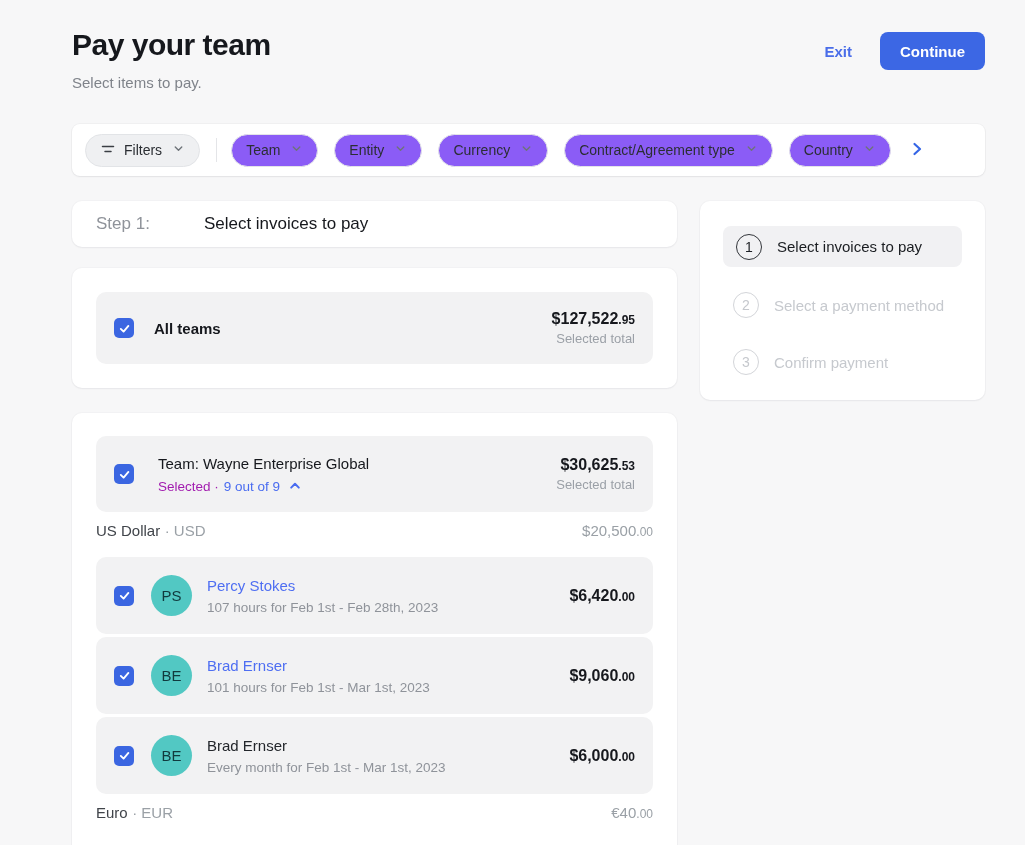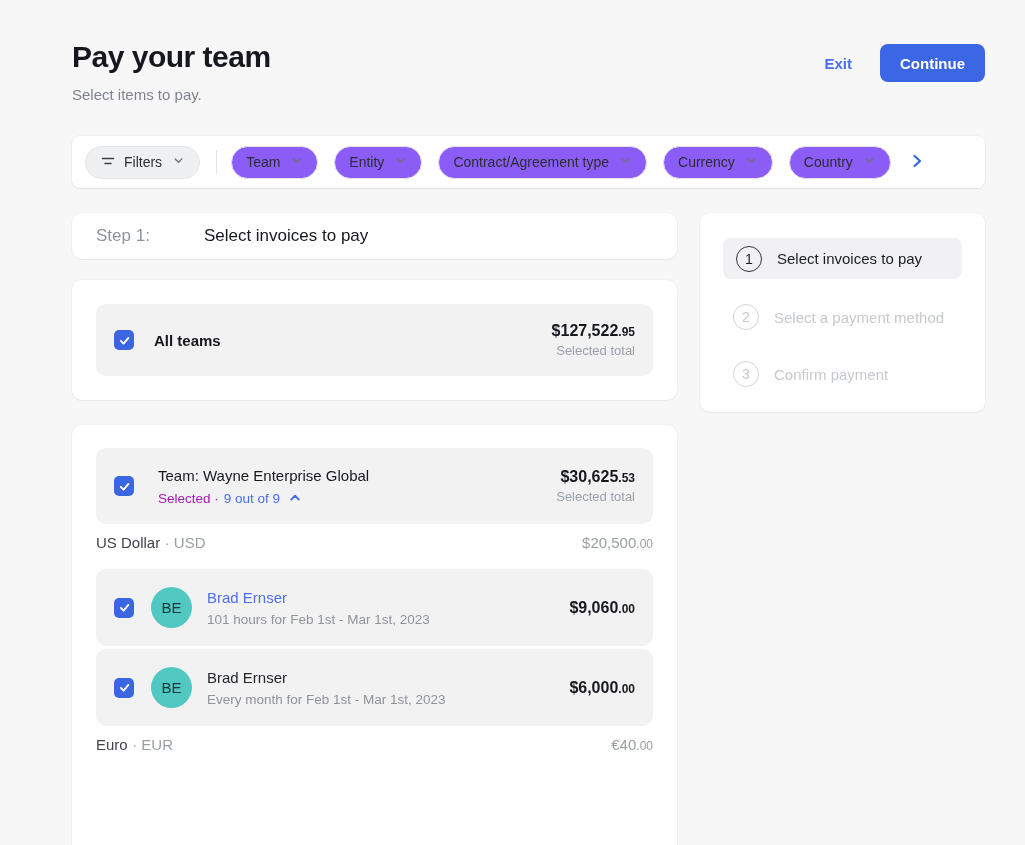--- a/index.html
+++ b/index.html
@@ -2,21 +2,21 @@
 <html><head>
 <meta charset="utf-8">
 <style>
   * { margin:0; padding:0; box-sizing:border-box; }
   html,body { width:1025px; height:845px; overflow:hidden; }
   body {
     font-family: "Liberation Sans", "DejaVu Sans", sans-serif;
     background:#f7f7f8;
     color:#16181d;
   }
-  .app { width:1025px; height:845px; padding:40px 40px 0 72px; position:relative; }
+  .app { width:1025px; height:845px; padding:28px 40px 0 72px; position:relative; }
 
   
   .page-header { display:flex; justify-content:space-between; align-items:flex-start; }
   .page-title { font-size:30px; font-weight:700; letter-spacing:-0.5px; color:#16181d; }
   .page-subtitle { margin-top:12px; font-size:15px; color:#7f838a; }
   .page-header-right { display:flex; align-items:center; margin-top:4px; }
   .exit-link { font-size:15px; font-weight:600; color:#4a6de9; text-decoration:none; margin-right:28px; cursor:pointer; }
   .continue-btn {
     background:#3c67e4; color:#ffffff; border:none; border-radius:8px;
     font-family:inherit; font-size:15px; font-weight:600; padding:0 20px; height:38px; cursor:pointer;
@@ -161,29 +161,29 @@
     </button>
     <button class="pill">
       <span>Entity</span>
       <span class="chev">
         <svg width="13" height="13" viewBox="0 0 14 14">
             <polyline points="3.5,5.5 7,9 10.5,5.5" fill="none" stroke="#6e7379" stroke-width="1.5" stroke-linecap="round" stroke-linejoin="round"></polyline>
           </svg>
       </span>
     </button>
     <button class="pill">
+      <span>Currency</span>
+      <span class="chev">
+        <svg width="13" height="13" viewBox="0 0 14 14">
+            <polyline points="3.5,5.5 7,9 10.5,5.5" fill="none" stroke="#6e7379" stroke-width="1.5" stroke-linecap="round" stroke-linejoin="round"></polyline>
+          </svg>
+      </span>
+    </button>
+    <button class="pill">
       <span>Contract/Agreement type</span>
-      <span class="chev">
-        <svg width="13" height="13" viewBox="0 0 14 14">
-            <polyline points="3.5,5.5 7,9 10.5,5.5" fill="none" stroke="#6e7379" stroke-width="1.5" stroke-linecap="round" stroke-linejoin="round"></polyline>
-          </svg>
-      </span>
-    </button>
-    <button class="pill">
-      <span>Currency</span>
       <span class="chev">
         <svg width="13" height="13" viewBox="0 0 14 14">
             <polyline points="3.5,5.5 7,9 10.5,5.5" fill="none" stroke="#6e7379" stroke-width="1.5" stroke-linecap="round" stroke-linejoin="round"></polyline>
           </svg>
       </span>
     </button>
     <button class="pill">
       <span>Country</span>
       <span class="chev">
         <svg width="13" height="13" viewBox="0 0 14 14">
@@ -252,45 +252,60 @@
         <div class="currency-row">
           <span>
             <span class="cur-name">US Dollar</span>
             <span class="cur-code">· USD</span>
           </span>
           <span class="cur-amount"><span>$20,500</span><span class="cents">.00</span></span>
         </div>
 
         <div class="invoice-list">
 
-
           <div class="gray-row invoice-row">
             <span class="checkbox">
               <svg width="13" height="13" viewBox="0 0 14 14">
                   <polyline points="3,7.4 6,10.3 11.2,4.2" fill="none" stroke="#ffffff" stroke-width="2" stroke-linecap="round" stroke-linejoin="round"></polyline>
                 </svg>
             </span>
-            <span class="avatar">BE</span>
+            <span class="avatar">PS</span>
             <span class="inv-text">
-              <a class="inv-name">Brad Ernser</a>
-              <div class="inv-desc">101 hours for Feb 1st - Mar 1st, 2023</div>
+              <a class="inv-name">Percy Stokes</a>
+              <div class="inv-desc">107 hours for Feb 1st - Feb 28th, 2023</div>
             </span>
             <span class="row-right">
-              <div class="amount"><span>$9,060</span><span class="cents">.00</span></div>
+              <div class="amount"><span>$6,420</span><span class="cents">.00</span></div>
             </span>
           </div>
 
           <div class="gray-row invoice-row">
             <span class="checkbox">
               <svg width="13" height="13" viewBox="0 0 14 14">
                   <polyline points="3,7.4 6,10.3 11.2,4.2" fill="none" stroke="#ffffff" stroke-width="2" stroke-linecap="round" stroke-linejoin="round"></polyline>
                 </svg>
             </span>
             <span class="avatar">BE</span>
             <span class="inv-text">
+              <a class="inv-name">Brad Ernser</a>
+              <div class="inv-desc">101 hours for Feb 1st - Mar 1st, 2023</div>
+            </span>
+            <span class="row-right">
+              <div class="amount"><span>$9,060</span><span class="cents">.00</span></div>
+            </span>
+          </div>
+
+          <div class="gray-row invoice-row">
+            <span class="checkbox">
+              <svg width="13" height="13" viewBox="0 0 14 14">
+                  <polyline points="3,7.4 6,10.3 11.2,4.2" fill="none" stroke="#ffffff" stroke-width="2" stroke-linecap="round" stroke-linejoin="round"></polyline>
+                </svg>
+            </span>
+            <span class="avatar">BE</span>
+            <span class="inv-text">
               <span class="inv-name plain">Brad Ernser</span>
               <div class="inv-desc">Every month for Feb 1st - Mar 1st, 2023</div>
             </span>
             <span class="row-right">
               <div class="amount"><span>$6,000</span><span class="cents">.00</span></div>
             </span>
           </div>
 
         </div>
 

